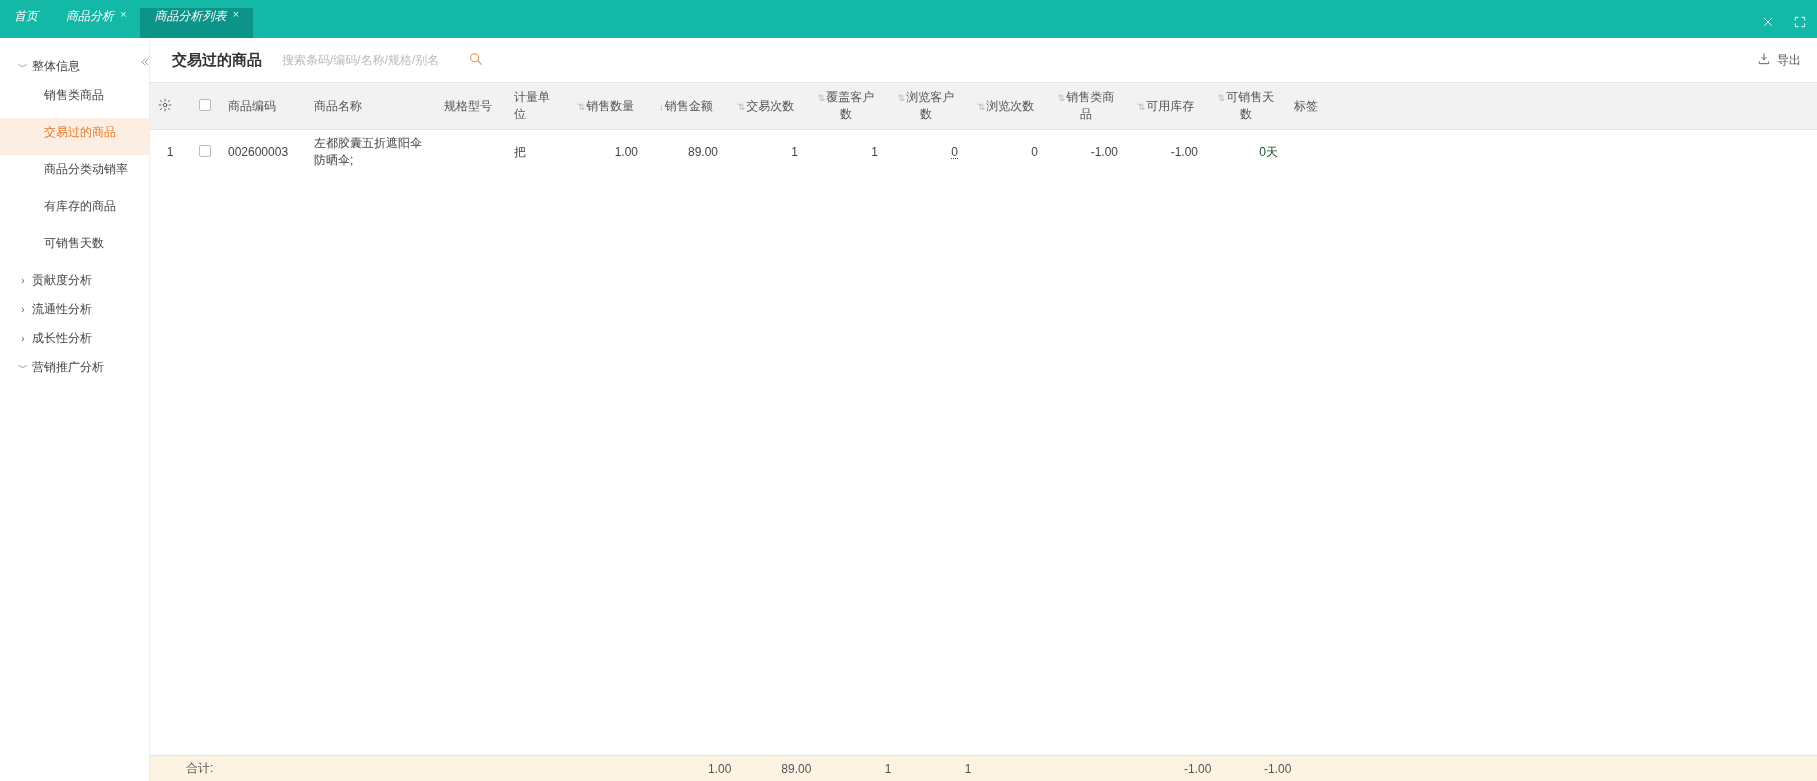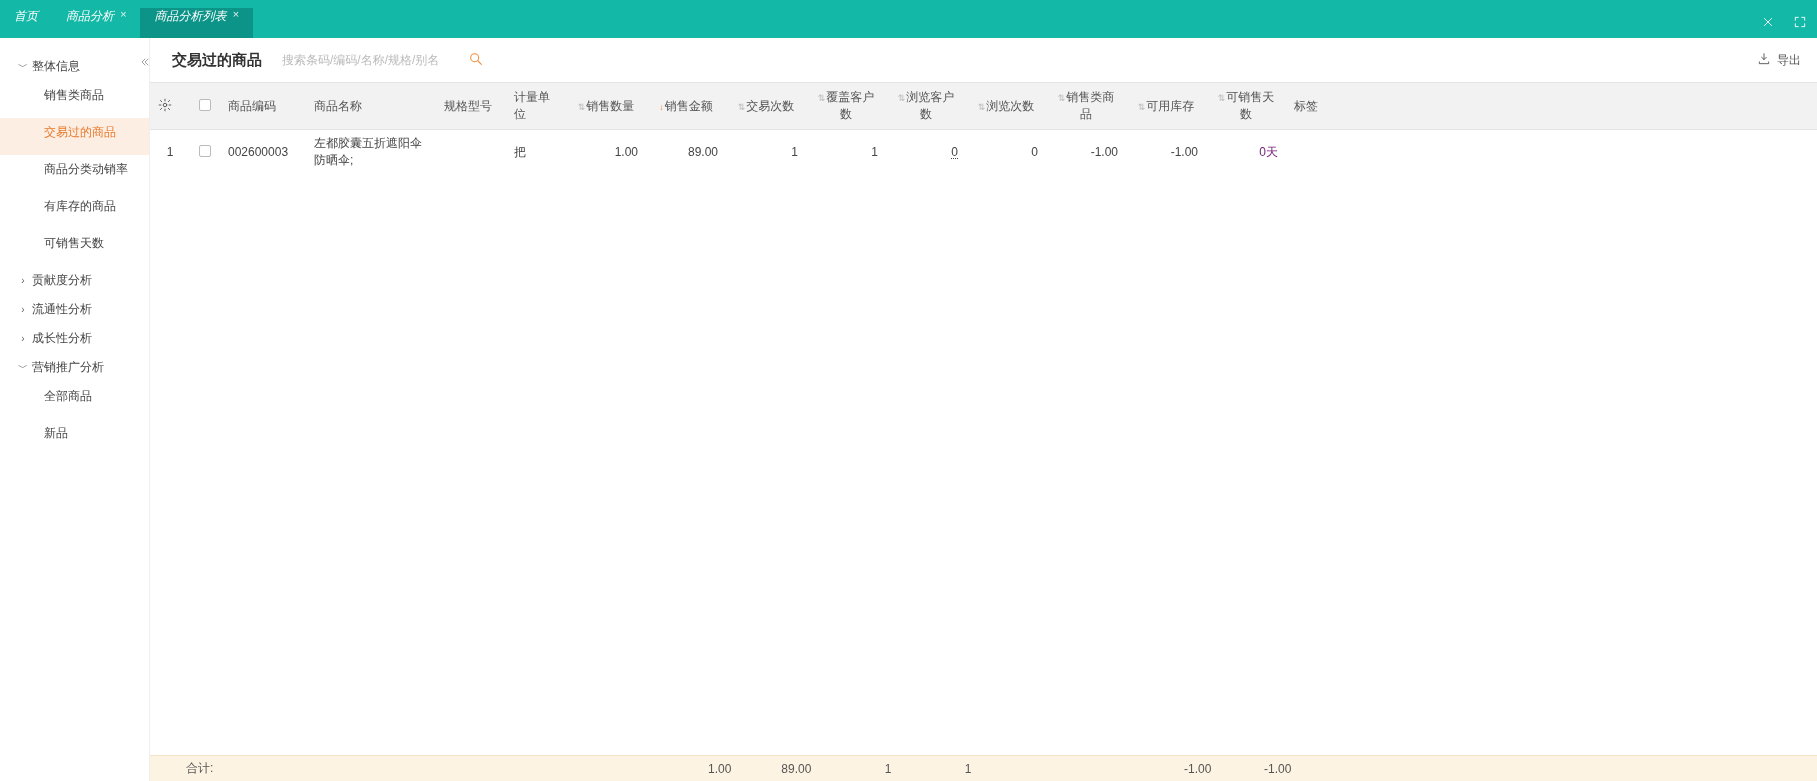--- a/index.html
+++ b/index.html
@@ -48,21 +48,21 @@
   table.data thead th .sort { color: #bbb; font-size: 9px; margin-right: 2px; letter-spacing: -1px; }
   table.data thead th .sort.active-desc { color: #f08c3a; }
   table.data tbody td { padding: 5px 8px; border-bottom: 0; font-size: 12px; color: #444; }
   table.data tbody td.right { text-align: right; }
   table.data tbody td.center { text-align: center; }
   .gear-cell { text-align: center; color: #999; }
   .gear-cell svg { width: 14px; height: 14px; }
   .row-idx { text-align: center; color: #666; }
   .checkbox-box { width: 12px; height: 12px; border: 1px solid #bbb; display: inline-block; border-radius: 2px; background: #fff; cursor: pointer; }
   .underline-val { text-decoration: underline dotted; text-underline-offset: 2px; }
-  .red-val { color: #701a75; }
+  .red-val { color: #14532d; }
 
   
   .footer-row { position: absolute; bottom: 0; left: 150px; right: 0; height: 26px; background: #fcf3e2; border-top: 1px solid #f0e3c6; display: flex; align-items: center; font-size: 12px; color: #555; }
   .footer-row .flabel { padding-left: 36px; }
   .footer-cells { position: relative; flex: 1; height: 100%; }
   .footer-cell { position: absolute; top: 0; height: 100%; display: flex; align-items: center; justify-content: flex-end; padding-right: 8px; }
 
   
   .ico-stroke { stroke: currentColor; stroke-width: 1.6; fill: none; stroke-linecap: round; stroke-linejoin: round; }
 </style>
@@ -138,24 +138,20 @@
       <div class="nav-group-header">
         <span class="chev">›</span>
         <span>成长性分析</span>
       </div>
     </div>
 
     <div class="nav-group">
       <div class="nav-group-header">
         <span class="chev">﹀</span>
         <span>营销推广分析</span>
-      </div>
-      <div class="nav-sub">
-        <div class="nav-item">全部商品</div>
-        <div class="nav-item">新品</div>
       </div>
     </div>
   </div>
 
   <div class="main">
     <div class="main-header">
       <span class="page-title">交易过的商品</span>
       <div class="search-wrap">
         <input class="search-input" placeholder="搜索条码/编码/名称/规格/别名" style="">
         <span class="search-icon">

